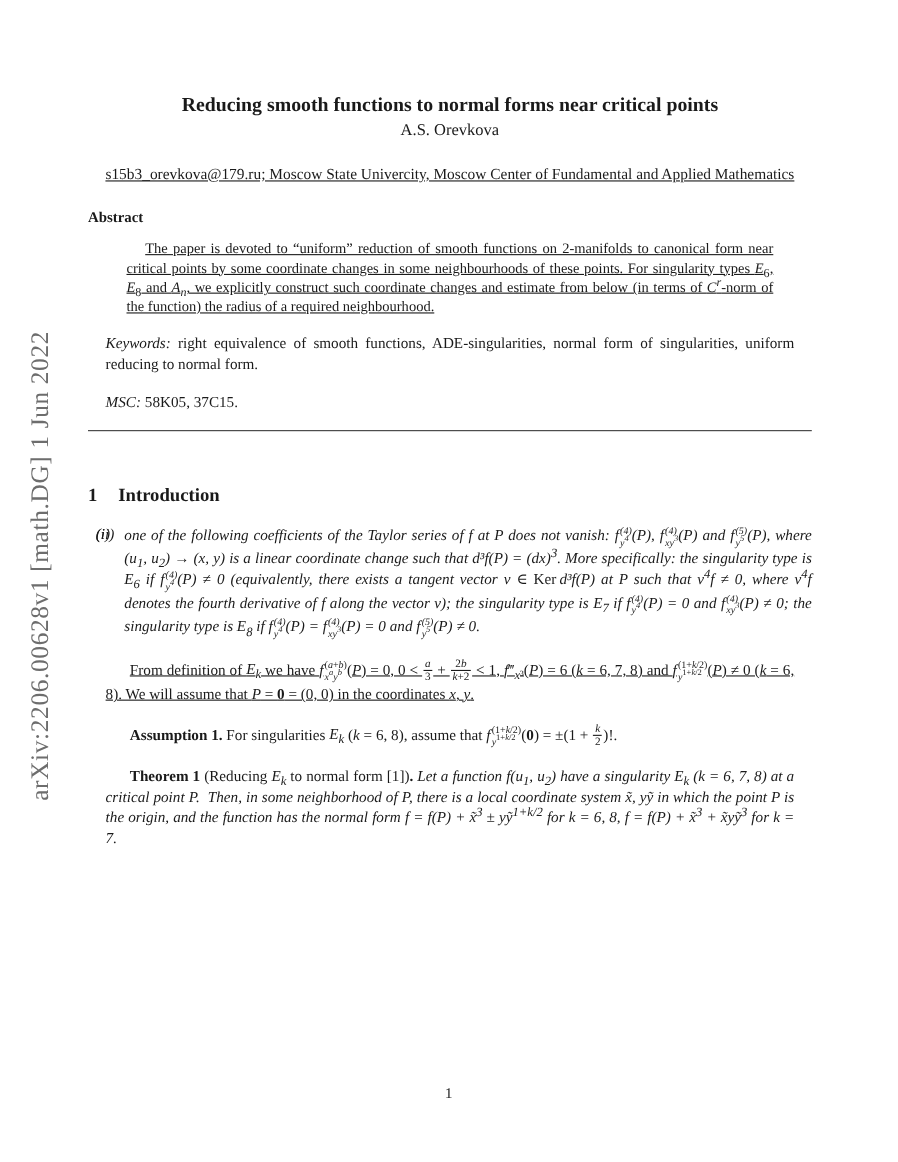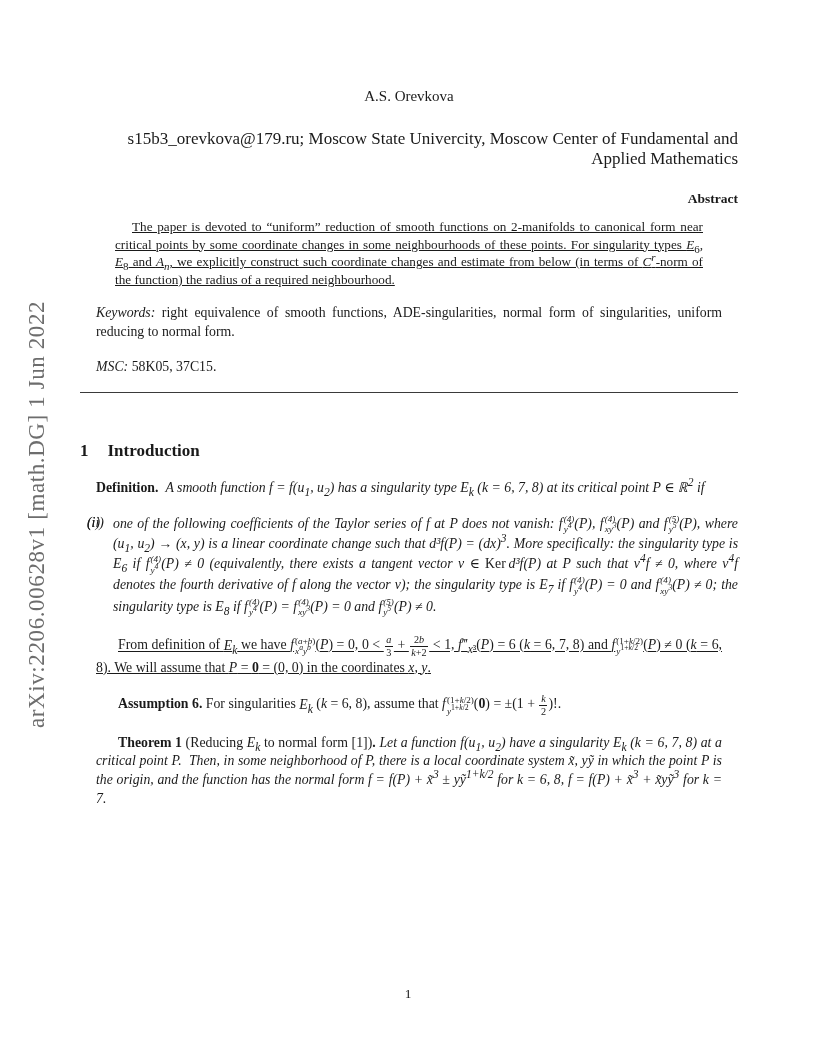--- a/index.html
+++ b/index.html
@@ -9,22 +9,22 @@
     font-family:"Liberation Serif","DejaVu Serif",serif;
   }
   .banner{
     position:absolute;left:24px;top:728px;
     transform:rotate(-90deg);transform-origin:top left;
     font-size:23px;color:#6d6d6d;white-space:nowrap;letter-spacing:0.6px;
   }
   .content{position:absolute;left:80px;top:84px;width:658px;}
   .t-title{text-align:center;font-size:18px;font-weight:bold;margin:0;line-height:23px;}
   .t-author{text-align:center;font-size:15px;margin:4px 0 0;}
-  .t-contact{text-align:right;font-size:17px;margin:24px 0 0;}
-  .abs-head{text-align:right;font-size:13.5px;font-weight:bold;margin:22px 0 0;}
+  .t-contact{text-align:center;font-size:14px;margin:24px 0 0;text-decoration:underline;}
+  .abs-head{text-align:left;font-size:13.5px;font-weight:bold;margin:22px 0 0;}
   .abs-body{margin:11px auto 0;width:588px;font-size:13.2px;line-height:17.6px;
     text-align:justify;text-indent:17px;text-decoration:underline;}
   p.body{font-size:13.8px;line-height:18.6px;text-align:justify;margin:16px;}
   .kw{margin-top:18px;font-size:13.4px;line-height:18.4px;}
   .msc{font-size:13.4px;line-height:18.4px;}
   .rule{margin:16px 0 0;border:0;border-top:1.6px solid #3a3a3a;}
   .sec{margin:46px 0 0;font-size:17px;font-weight:bold;line-height:24px;}
   .sec .num{margin-right:19px;}
   .definition{margin-top:20px;}
   .item{font-size:13.8px;line-height:18.6px;text-align:justify;margin-top:15px;
@@ -45,34 +45,34 @@
     vertical-align:middle;font-size:0.74em;line-height:1.15;text-indent:0;margin:0 1px;}
   .frac .fn{display:block;padding:0 1.5px;}
   .frac .fd{display:block;border-top:1px solid currentColor;padding:0 1.5px;}
 </style>
 </head>
 <body>
 
 <div class="banner">arXiv:2206.00628v1  [math.DG]  1 Jun 2022</div>
 
 <div class="content">
+  <h1 class="t-title">Reducing smooth functions to normal forms near critical points</h1>
   <div class="t-author">A.S. Orevkova</div>
   <div class="t-contact">s15b3_orevkova@179.ru; Moscow State Univercity, Moscow Center of Fundamental and Applied Mathematics</div>
 
   <div class="abs-head">Abstract</div>
   <p class="abs-body">The paper is devoted to “uniform” reduction of smooth functions on 2-manifolds to canonical form near critical points by some coordinate changes in some neighbourhoods of these points. For singularity types <i>E</i><sub>6</sub>, <i>E</i><sub>8</sub> and <i>A<sub>n</sub></i>, we explicitly construct such coordinate changes and estimate from below (in terms of <i>C<sup>r</sup></i>-norm of the function) the radius of a required neighbourhood.</p>
 
   <p class="body kw"><i>Keywords:</i> right equivalence of smooth functions, ADE-singularities, normal form of singularities, uniform reducing to normal form.</p>
   <p class="body msc"><i>MSC:</i> 58K05, 37C15.</p>
 
   <hr class="rule">
 
   <h2 class="sec"><span class="num">1</span><span>Introduction</span></h2>
 
-  <p class="body definition"><b>Definition.</b>&nbsp; <i>A smooth function f = f(u<sub>1</sub>, u<sub>2</sub>) has a singularity type E<sub>k</sub> (k = 6, 7, 8) at its critical point P ∈ ℝ<sup>2</sup> if</i></p>
 
   <div class="item"><span class="label">(i)</span></div>
 
   <div class="item"><span class="label">(ii)</span><span><i>one of the following coefficients of the Taylor series of f at P does not vanish: f<span class="ss">
             <span>(4)</span>
             <span>y<sup>4</sup></span>
           </span>(P), f<span class="ss">
             <span>(4)</span>
             <span>xy<sup>3</sup></span>
           </span>(P) and f<span class="ss">
@@ -104,21 +104,21 @@
       </span>(<i>P</i>) = 0, 0 &lt; <span class="frac">
         <span class="fn"><i>a</i></span>
         <span class="fd">3</span>
       </span> + <span class="frac">
         <span class="fn">2<i>b</i></span>
         <span class="fd"><i>k</i>+2</span>
       </span> &lt; 1, <i>f</i>‴<sub><i>x</i>³</sub>(<i>P</i>) = 6 (<i>k</i> = 6, 7, 8) and <i>f</i><span class="ss">
         <span>(1+<i>k</i>/2)</span>
         <span><i>y</i><sup>1+<i>k</i>/2</sup></span>
       </span>(<i>P</i>) ≠ 0 (<i>k</i> = 6, 8). We will assume that <i>P</i> = <b>0</b> = (0, 0) in the coordinates <i>x</i>, <i>y</i>.</p>
-  <p class="body assumption"><b>Assumption 6.</b> For singularities <i>E<sub>k</sub></i> (<i>k</i> = 6, 8), assume that <i>f</i><span class="ss">
+  <p class="body assumption"><b>Assumption 1.</b> For singularities <i>E<sub>k</sub></i> (<i>k</i> = 6, 8), assume that <i>f</i><span class="ss">
         <span>(1+<i>k</i>/2)</span>
         <span><i>y</i><sup>1+<i>k</i>/2</sup></span>
       </span>(<b>0</b>) = ±(1 + <span class="frac">
         <span class="fn"><i>k</i></span>
         <span class="fd">2</span>
       </span>)!.</p>
   <p class="body theorem"><b>Theorem 1</b> (Reducing <i>E<sub>k</sub></i> to normal form [1])<b>.</b> <i>Let a function f(u<sub>1</sub>, u<sub>2</sub>) have a singularity E<sub>k</sub> (k = 6, 7, 8) at a critical point P.&nbsp; Then, in some neighborhood of P, there is a local coordinate system x̃, yỹ in which the point P is the origin, and the function has the normal form f = f(P) + x̃<sup>3</sup> ± yỹ<sup>1+k/2</sup> for k = 6, 8, f = f(P) + x̃<sup>3</sup> + x̃yỹ<sup>3</sup> for k = 7.</i></p>
 </div>
 
 <div class="pageno">1</div>

